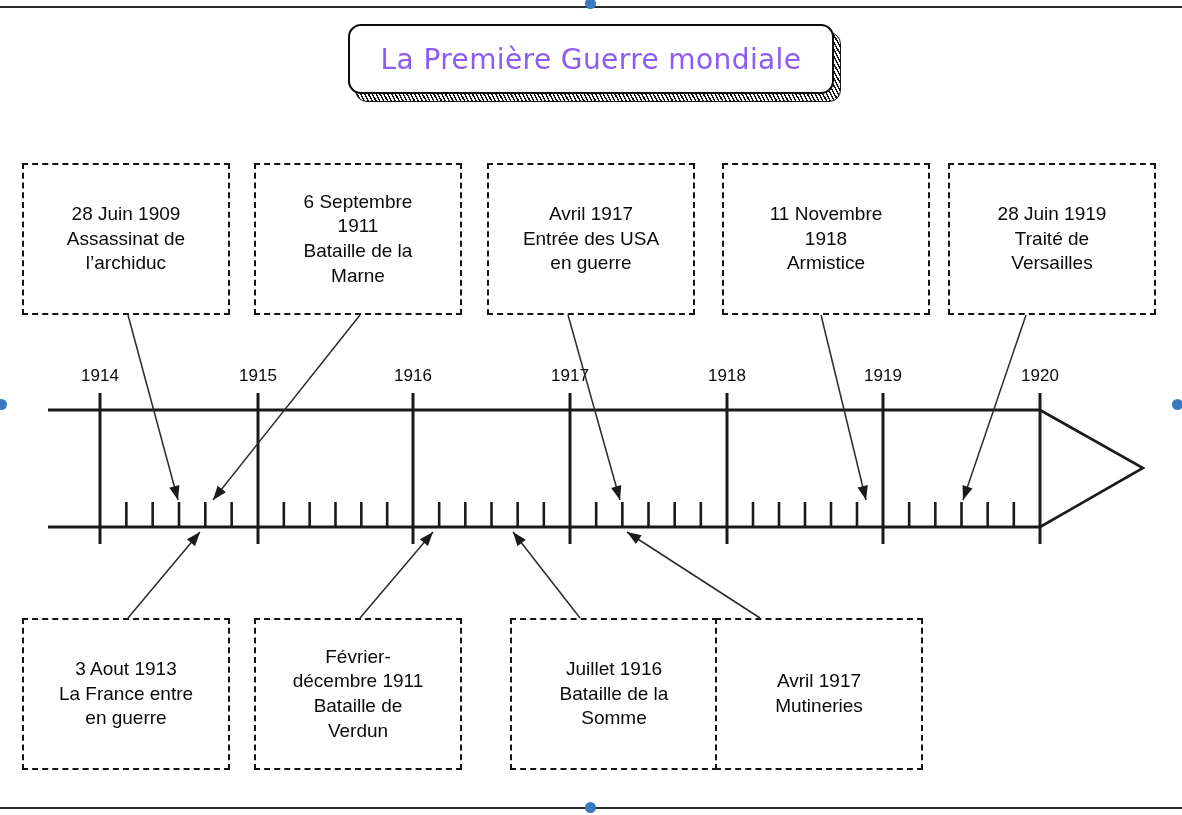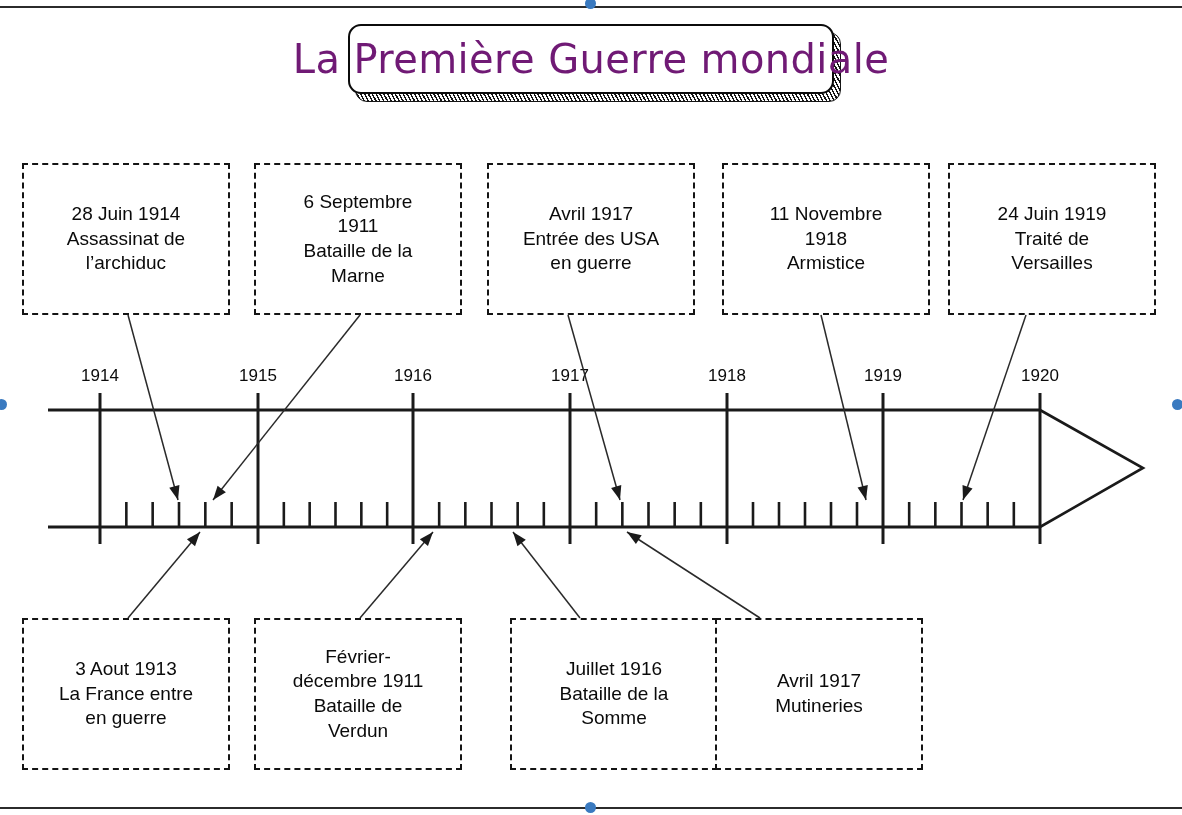--- a/index.html
+++ b/index.html
@@ -68,24 +68,24 @@
     height: 66px;
     border: 2px solid #0b0b0b;
     border-radius: 13px;
     background: #ffffff;
     display: flex;
     align-items: center;
     justify-content: center;
   }
   #title-text {
     font-family: "DejaVu Sans", sans-serif;
-    font-size: 40px;
+    font-size: 28px;
     font-weight: 400;
     letter-spacing: 0.4px;
-    color: #701a75;
+    color: #8b5cf6;
     white-space: nowrap;
   }
 
   
   .event-box {
     position: absolute;
     border: 2.5px dashed #141414;
     background: #ffffff;
     box-sizing: border-box;
     display: flex;
@@ -137,42 +137,42 @@
 
   <div id="title-wrap">
     <div id="title-shadow"></div>
     <div id="title-box">
       <span id="title-text">La Première Guerre mondiale</span>
     </div>
   </div>
 
   <div id="boxes-top">
       <div class="event-box" style="left: 22px; top: 163px; width: 208px; height: 152px;">
-        <span class="event-text">28 Juin 1914
+        <span class="event-text">28 Juin 1909
 Assassinat de
 l’archiduc</span>
       </div>
       <div class="event-box" style="left: 254px; top: 163px; width: 208px; height: 152px;">
         <span class="event-text">6 Septembre
 1911
 Bataille de la
 Marne</span>
       </div>
       <div class="event-box" style="left: 487px; top: 163px; width: 208px; height: 152px;">
         <span class="event-text">Avril 1917
 Entrée des USA
 en guerre</span>
       </div>
       <div class="event-box" style="left: 722px; top: 163px; width: 208px; height: 152px;">
         <span class="event-text">11 Novembre
 1918
 Armistice</span>
       </div>
       <div class="event-box" style="left: 948px; top: 163px; width: 208px; height: 152px;">
-        <span class="event-text">24 Juin 1919
+        <span class="event-text">28 Juin 1919
 Traité de
 Versailles</span>
       </div>
     </div>
   <div id="boxes-bottom">
       <div class="event-box" style="left: 22px; top: 618px; width: 208px; height: 152px;">
         <span class="event-text">3 Aout 1913
 La France entre
 en guerre</span>
       </div>

